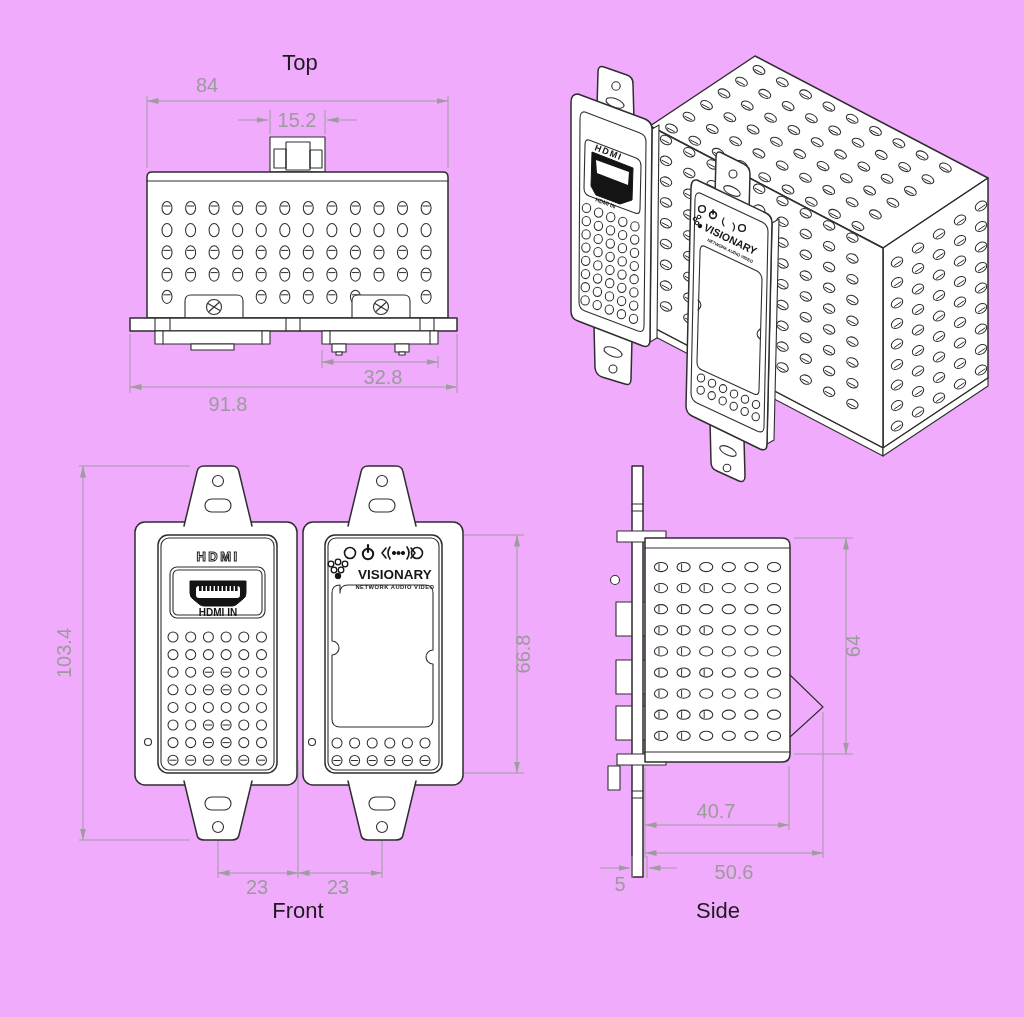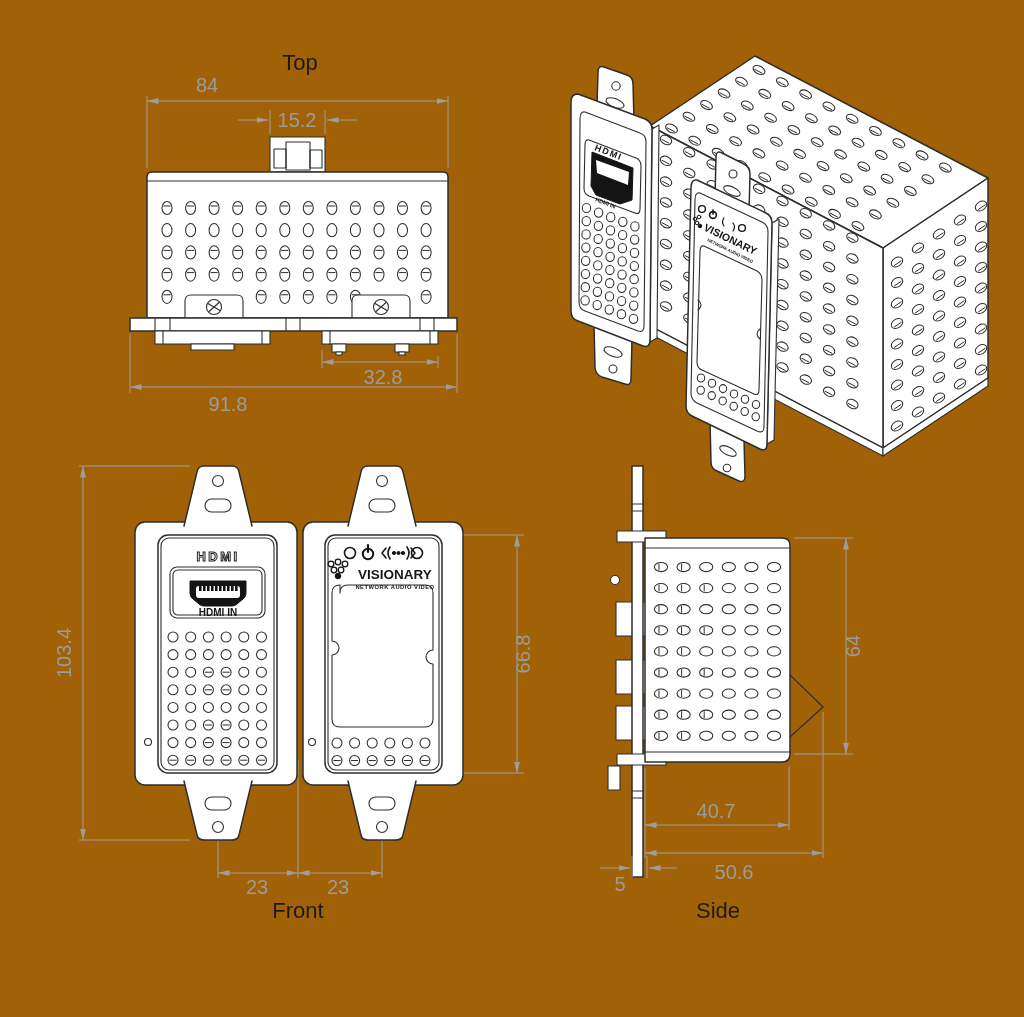--- a/index.html
+++ b/index.html
@@ -1,16 +1,16 @@
 <!DOCTYPE html>
 <html><head>
 <meta charset="utf-8">
 <style>
   html,body{margin:0;padding:0;background:#fff;}
-  #stage{position:relative;width:1024px;height:1017px;background:#a16207;overflow:hidden;}
+  #stage{position:relative;width:1024px;height:1017px;background:#f0abfc;overflow:hidden;}
   svg{display:block;}
   .outline{fill:#fff;stroke:#2e2e2e;stroke-width:1.5;stroke-linejoin:round;stroke-linecap:round;}
   .thin{fill:none;stroke:#2e2e2e;stroke-width:1.1;stroke-linejoin:round;stroke-linecap:round;}
   .thinf{fill:#fff;stroke:#2e2e2e;stroke-width:1.1;stroke-linejoin:round;}
   .dark{fill:#141414;stroke:#141414;stroke-width:1;stroke-linejoin:round;}
   .holes ellipse{fill:#fff;stroke:#2e2e2e;stroke-width:1.05;}
   .holes line{stroke:#2e2e2e;stroke-width:1;}
   .dimln{stroke:#9d9d9d;stroke-width:1;fill:none;}
   .dimt{fill:#9b9b9b;font-family:"Liberation Sans",sans-serif;font-size:20px;}
   .title{fill:#1b1b1b;font-family:"Liberation Sans",sans-serif;font-size:22px;}

